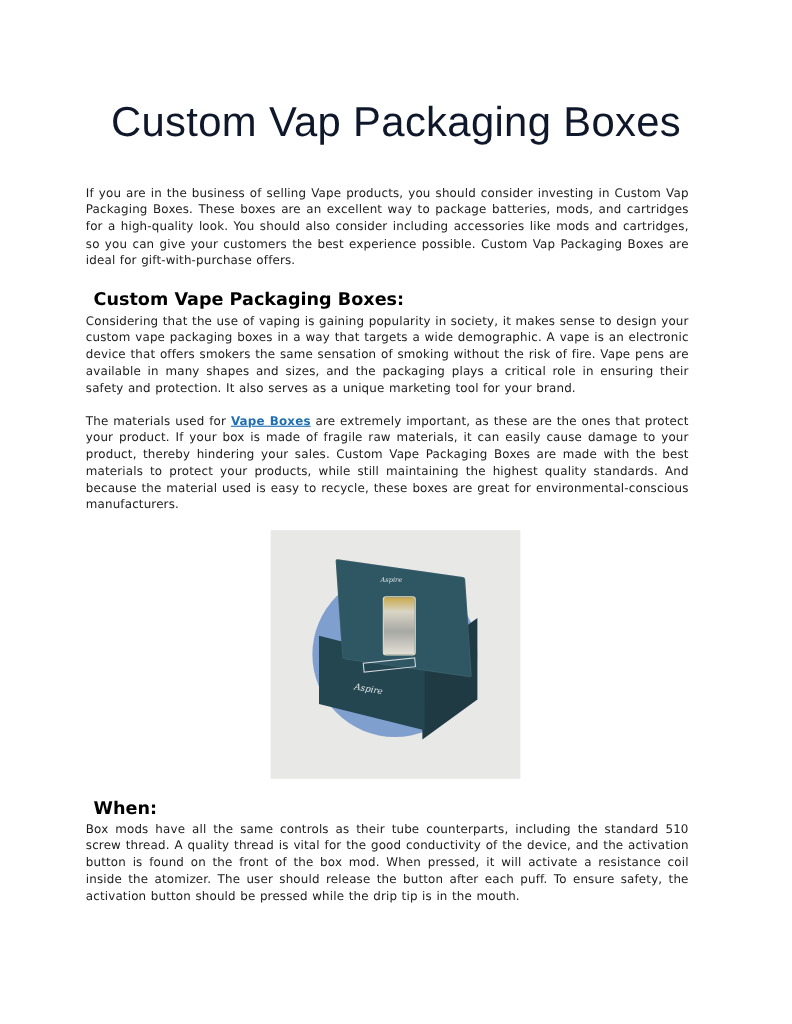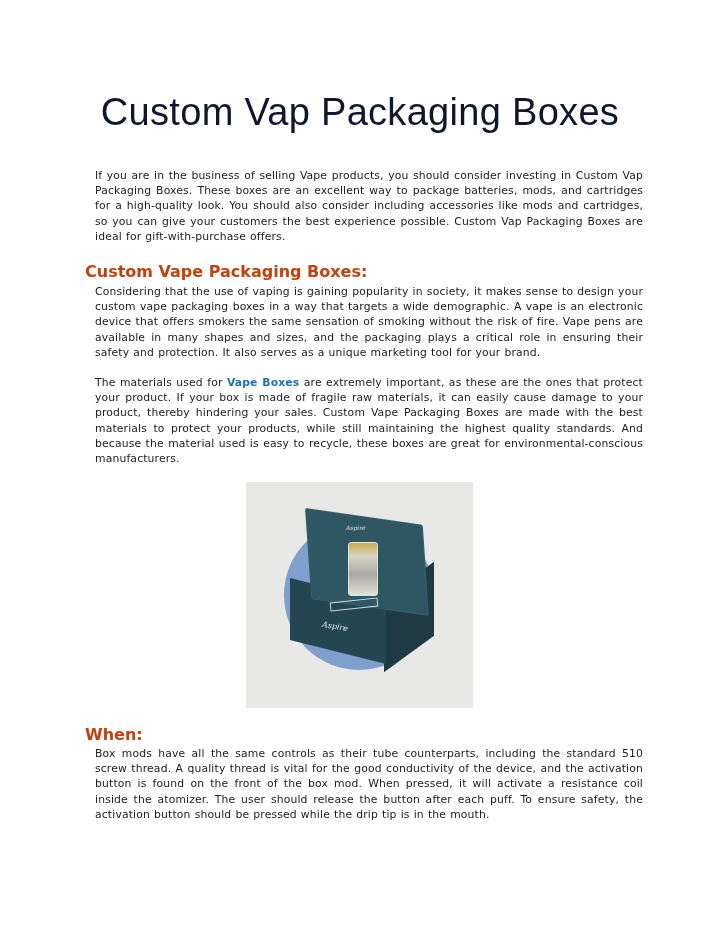--- a/index.html
+++ b/index.html
@@ -1,21 +1,21 @@
 <!DOCTYPE html>
 <html><head>
   <meta charset="utf-8">
   <style>
     html, body { margin: 0; padding: 0; background: #ffffff; }
     body { width: 720px; height: 931px; position: relative; overflow: hidden; font-family: "DejaVu Sans", "Liberation Sans", sans-serif; color: #111; }
     .page { position: absolute; left: 0; top: 0; width: 720px; height: 931px; background: #fff; }
     .title { position: absolute; left: 0; width: 720px; top: 88px; text-align: center; font-size: 38px; font-weight: 400; color: #0f172a; letter-spacing: 0.3px; line-height: 48px; font-family: "Liberation Sans", sans-serif; }
-    .para { position: absolute; left: 95px; width: 548px; font-size: 10.8px; line-height: 15.2px; text-align: justify; color: #1a1a1a; font-family: "DejaVu Sans", sans-serif; letter-spacing: 0.15px; word-spacing: 0.5px; }
-    .heading { position: absolute; left: 85px; font-size: 16px; font-weight: bold; color: #c2410c; font-family: "DejaVu Sans", sans-serif; }
-    .link { color: #1f6fb2; font-weight: bold; }
+    .para { position: absolute; left: 78px; width: 548px; font-size: 10.8px; line-height: 15.2px; text-align: justify; color: #1a1a1a; font-family: "DejaVu Sans", sans-serif; letter-spacing: 0.15px; word-spacing: 0.5px; }
+    .heading { position: absolute; left: 85px; font-size: 16px; font-weight: bold; color: #000000; font-family: "DejaVu Sans", sans-serif; }
+    .link { color: #1f6fb2; font-weight: bold; text-decoration: underline; }
     .img-wrap { position: absolute; left: 246px; top: 482px; width: 227px; height: 226px; background: #e8e8e6; overflow: hidden; }
     .circle { position: absolute; left: 38px; top: 38px; width: 150px; height: 150px; border-radius: 50%; background: #7f9fcf; }
     .box-top { position: absolute; left: 62px; top: 35px; width: 118px; height: 90px; background: #2f5663; transform: skewY(12deg) rotate(-4deg); border-radius: 2px; box-shadow: inset 0 0 0 1px rgba(255,255,255,0.05); }
     .box-front { position: absolute; left: 44px; top: 108px; width: 96px; height: 62px; background: #244650; transform: skewY(14deg); }
     .box-side { position: absolute; left: 138px; top: 98px; width: 50px; height: 74px; background: #1f3a43; transform: skewY(-36deg); }
     .device { position: absolute; left: 102px; top: 60px; width: 28px; height: 52px; background: linear-gradient(180deg, #c9a94a 0%, #d9d5c6 25%, #a8a8a4 60%, #e3e0d6 100%); border-radius: 3px; border: 1px solid #e8e2c9; }
     .label-chip { position: absolute; left: 84px; top: 118px; width: 46px; height: 7px; border: 1px solid #cfd7da; transform: rotate(-6deg); }
     .brand1 { position: absolute; left: 100px; top: 42px; font-size: 6px; color: #dfe6e8; font-family: "DejaVu Serif", serif; font-style: italic; }
     .brand2 { position: absolute; left: 76px; top: 140px; font-size: 8px; color: #dfe6e8; font-family: "DejaVu Serif", serif; font-style: italic; transform: rotate(10deg); }
   </style>

